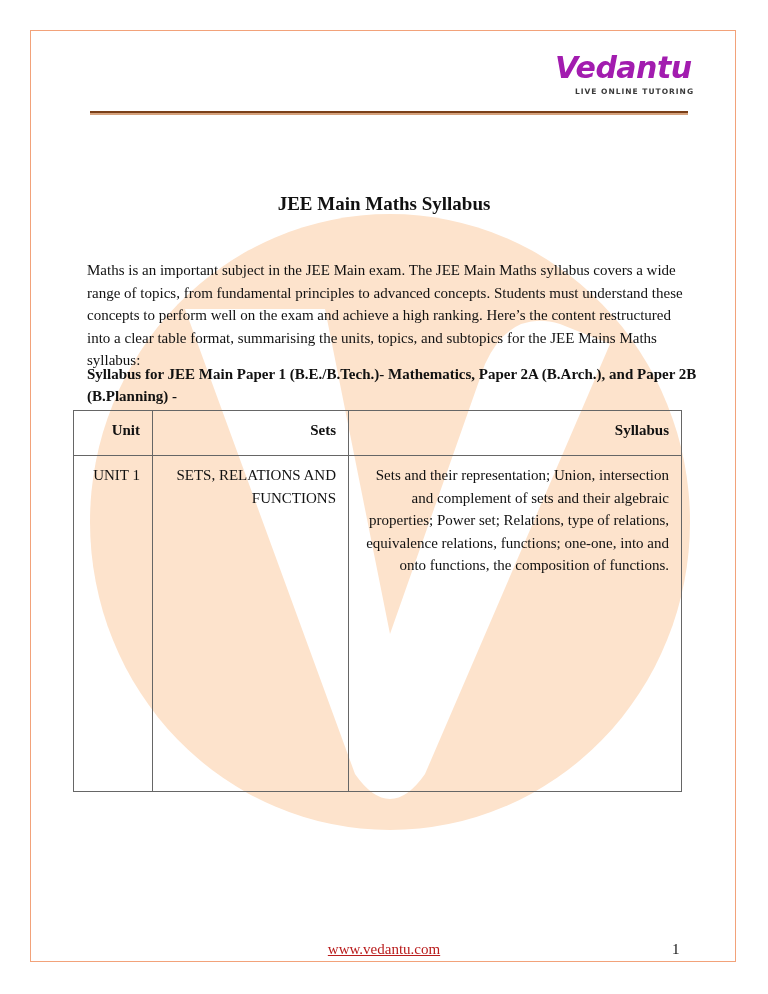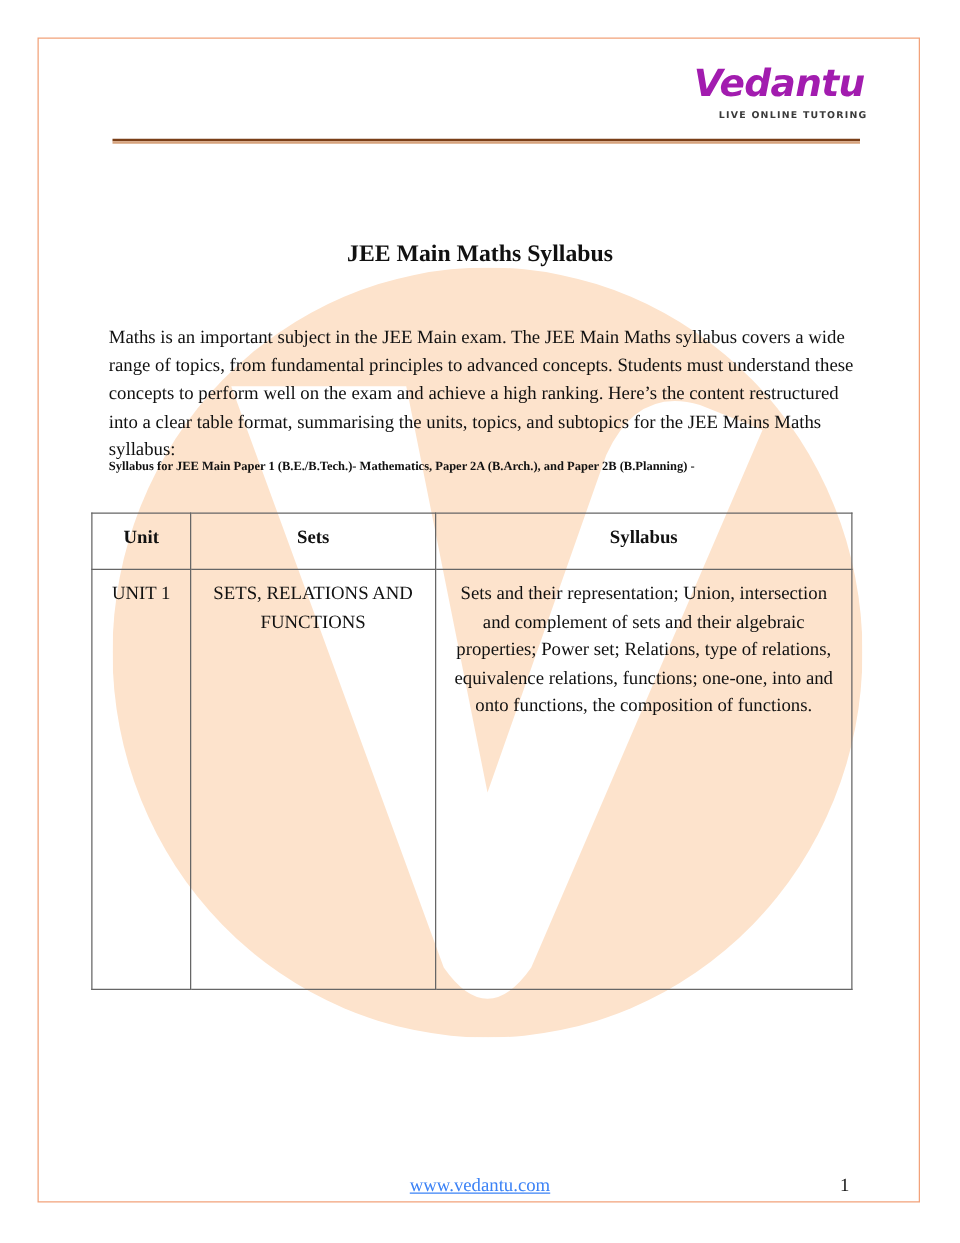--- a/index.html
+++ b/index.html
@@ -14,29 +14,29 @@
   .logo-tag { position: absolute; left: 20px; top: 37px; font-family: "DejaVu Sans", sans-serif;
               font-size: 7.5px; letter-spacing: 1px; font-weight: bold; color: #3a3a3a; }
   .header-rule { position: absolute; left: 90px; top: 111px; width: 598px; height: 5px; z-index: 2; }
   .header-rule .dark { height: 2px; background: #7a3f18; }
   .header-rule .light { height: 2px; background: #d6a27c; }
   .content { position: absolute; left: 0; top: 0; width: 768px; height: 994px; z-index: 1; padding-left: 12px; }
   .doc-title { position: absolute; left: 0; width: 768px; top: 193px; text-align: center;
                font-weight: bold; font-size: 19px; }
   .intro { position: absolute; left: 87px; top: 259px; width: 600px; font-size: 15px; line-height: 22.5px; margin: 0; }
   .sub-heading { position: absolute; left: 87px; top: 363px; width: 610px; font-weight: bold;
-                 font-size: 10px; line-height: 22px; margin: 0; }
+                 font-size: 15px; line-height: 22px; margin: 0; }
   table.syllabus { position: absolute; left: 73px; top: 410px; width: 609px; height: 382px;
                    border-collapse: collapse; font-size: 15px; }
-  table.syllabus td, table.syllabus th { border: 1px solid #666; vertical-align: top; text-align: center;
+  table.syllabus td, table.syllabus th { border: 1px solid #666; vertical-align: top; text-align: right;
                    padding: 8px 12px; line-height: 22.5px; }
   table.syllabus th { font-weight: bold; height: 28px; }
   .c1 { width: 54px; } .c2 { width: 171px; }
   .footer-link { position: absolute; left: 0; width: 768px; top: 941px; text-align: center;
-                 font-size: 15px; color: #3b82f6; z-index: 2; }
+                 font-size: 15px; color: #b91c1c; z-index: 2; }
   .footer-link span { text-decoration: underline; }
   .page-number { position: absolute; left: 672px; top: 941px; font-size: 15px; z-index: 2; }
 </style>
 </head>
 <body>
 
 <div class="page-border"></div>
 
 <svg class="watermark" viewBox="0 0 600 616">
   <defs>

